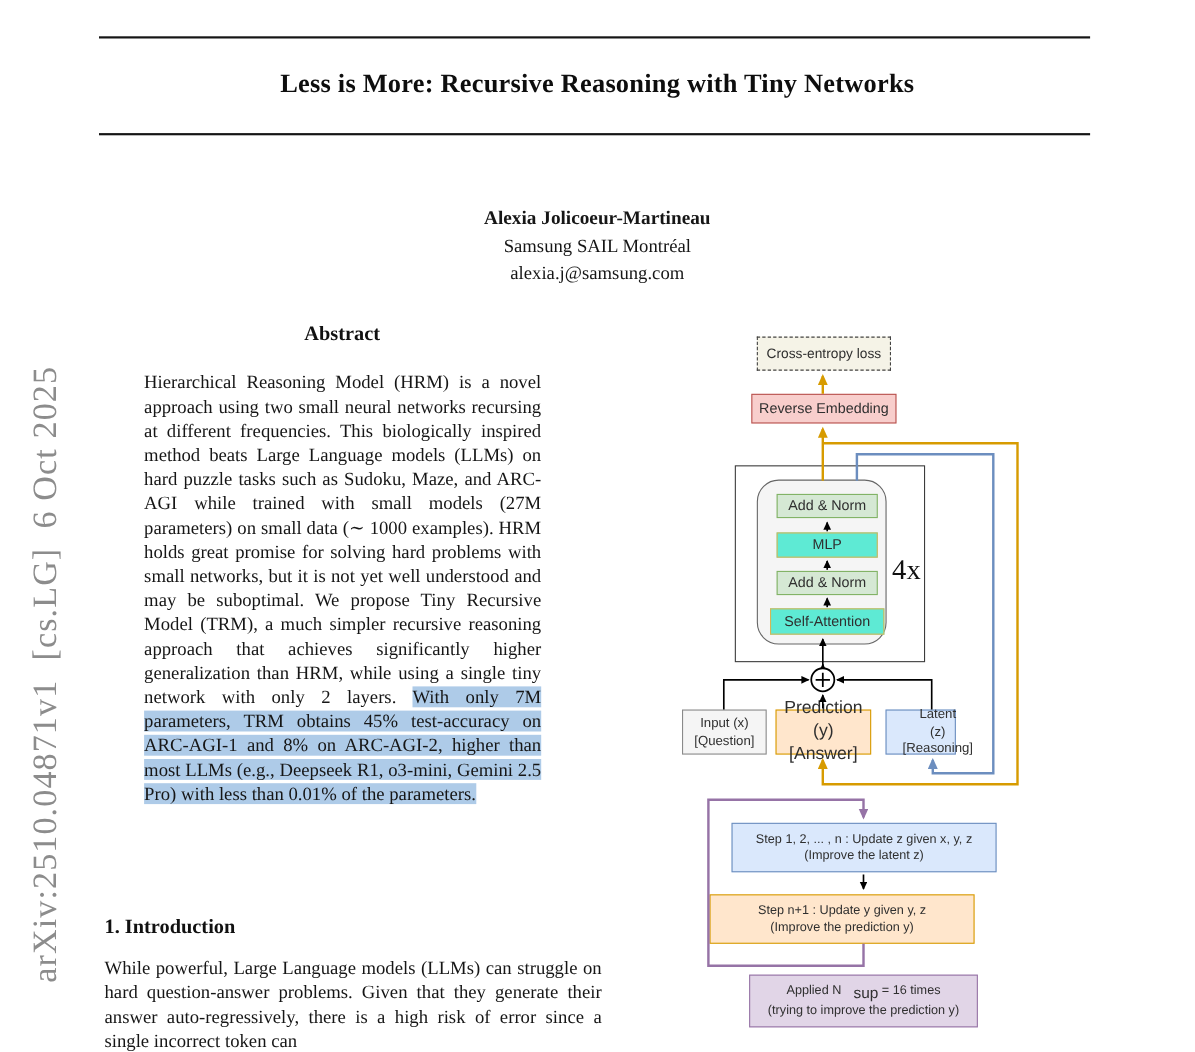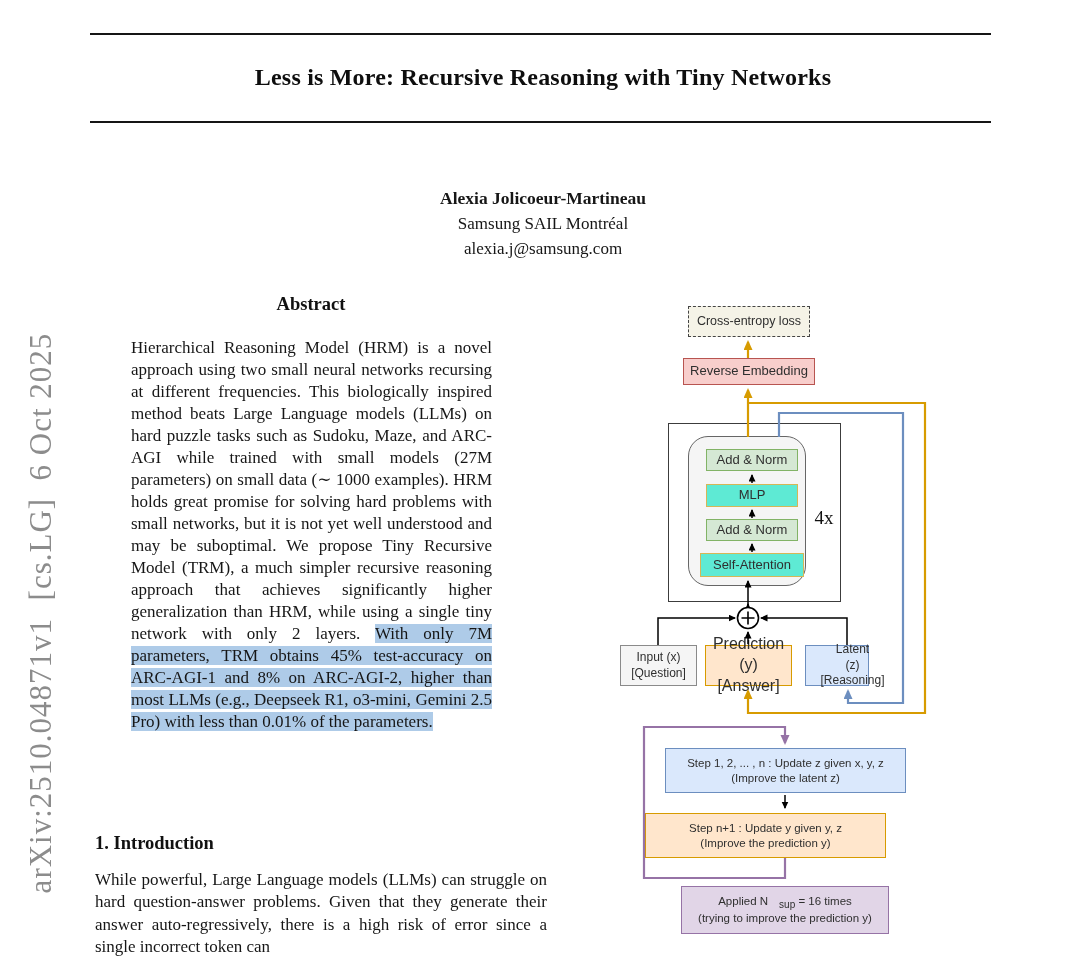--- a/index.html
+++ b/index.html
@@ -47,29 +47,29 @@
   .box-celoss{left:688px;top:306px;width:122px;height:31px;background:#f5f3e7;
               border:1.4px dashed #444;font-size:12.5px;}
   .box-revemb{left:683px;top:358px;width:132px;height:27px;font-size:13px;}
   .net-outer{left:668px;top:423px;width:173px;height:179px;background:#fff;border:1.5px solid #3c3c3c;}
   .net-inner{left:688px;top:436px;width:118px;height:150px;background:#f5f5f5;
              border:1.3px solid #666;border-radius:20px;}
   .box-addnorm1{left:706px;top:449px;width:92px;height:22px;font-size:13px;}
   .box-mlp{left:706px;top:484px;width:92px;height:23px;font-size:13px;}
   .box-addnorm2{left:706px;top:519px;width:92px;height:22px;font-size:13px;}
   .box-selfattn{left:700px;top:553px;width:104px;height:24px;font-size:13px;}
-  .label-4x{left:808px;top:505px;width:32px;height:26px;font-size:19px;color:#111;
+  .label-4x{left:808px;top:505px;width:32px;height:26px;font-size:26px;color:#111;
             font-family:"Liberation Serif","DejaVu Serif",serif;}
   .box-input{left:620px;top:645px;width:77px;height:41px;font-size:12px;}
   .box-pred{left:705px;top:645px;width:87px;height:41px;font-size:16px;}
   .box-latent{left:805px;top:645px;width:64px;height:41px;font-size:12px;padding-left:31px;}
   .box-stepz{left:665px;top:748px;width:241px;height:45px;font-size:11.5px;border-width:1.8px;}
   .box-stepy{left:645px;top:813px;width:241px;height:45px;font-size:11.5px;border-width:1.8px;}
   .box-applied{left:681px;top:886px;width:208px;height:48px;font-size:11.5px;border-width:1.8px;}
-  .box-applied sub{font-size:10px;margin-left:11px;}
+  .box-applied sub{font-size:14px;margin-left:11px;}
 
   .connectors{position:absolute;left:0;top:0;width:1086px;height:956px;pointer-events:none;}
 </style>
 </head>
 <body>
 
 <div class="page">
 
   <div class="arxiv-side">arXiv:2510.04871v1  [cs.LG]  6 Oct 2025</div>
 

